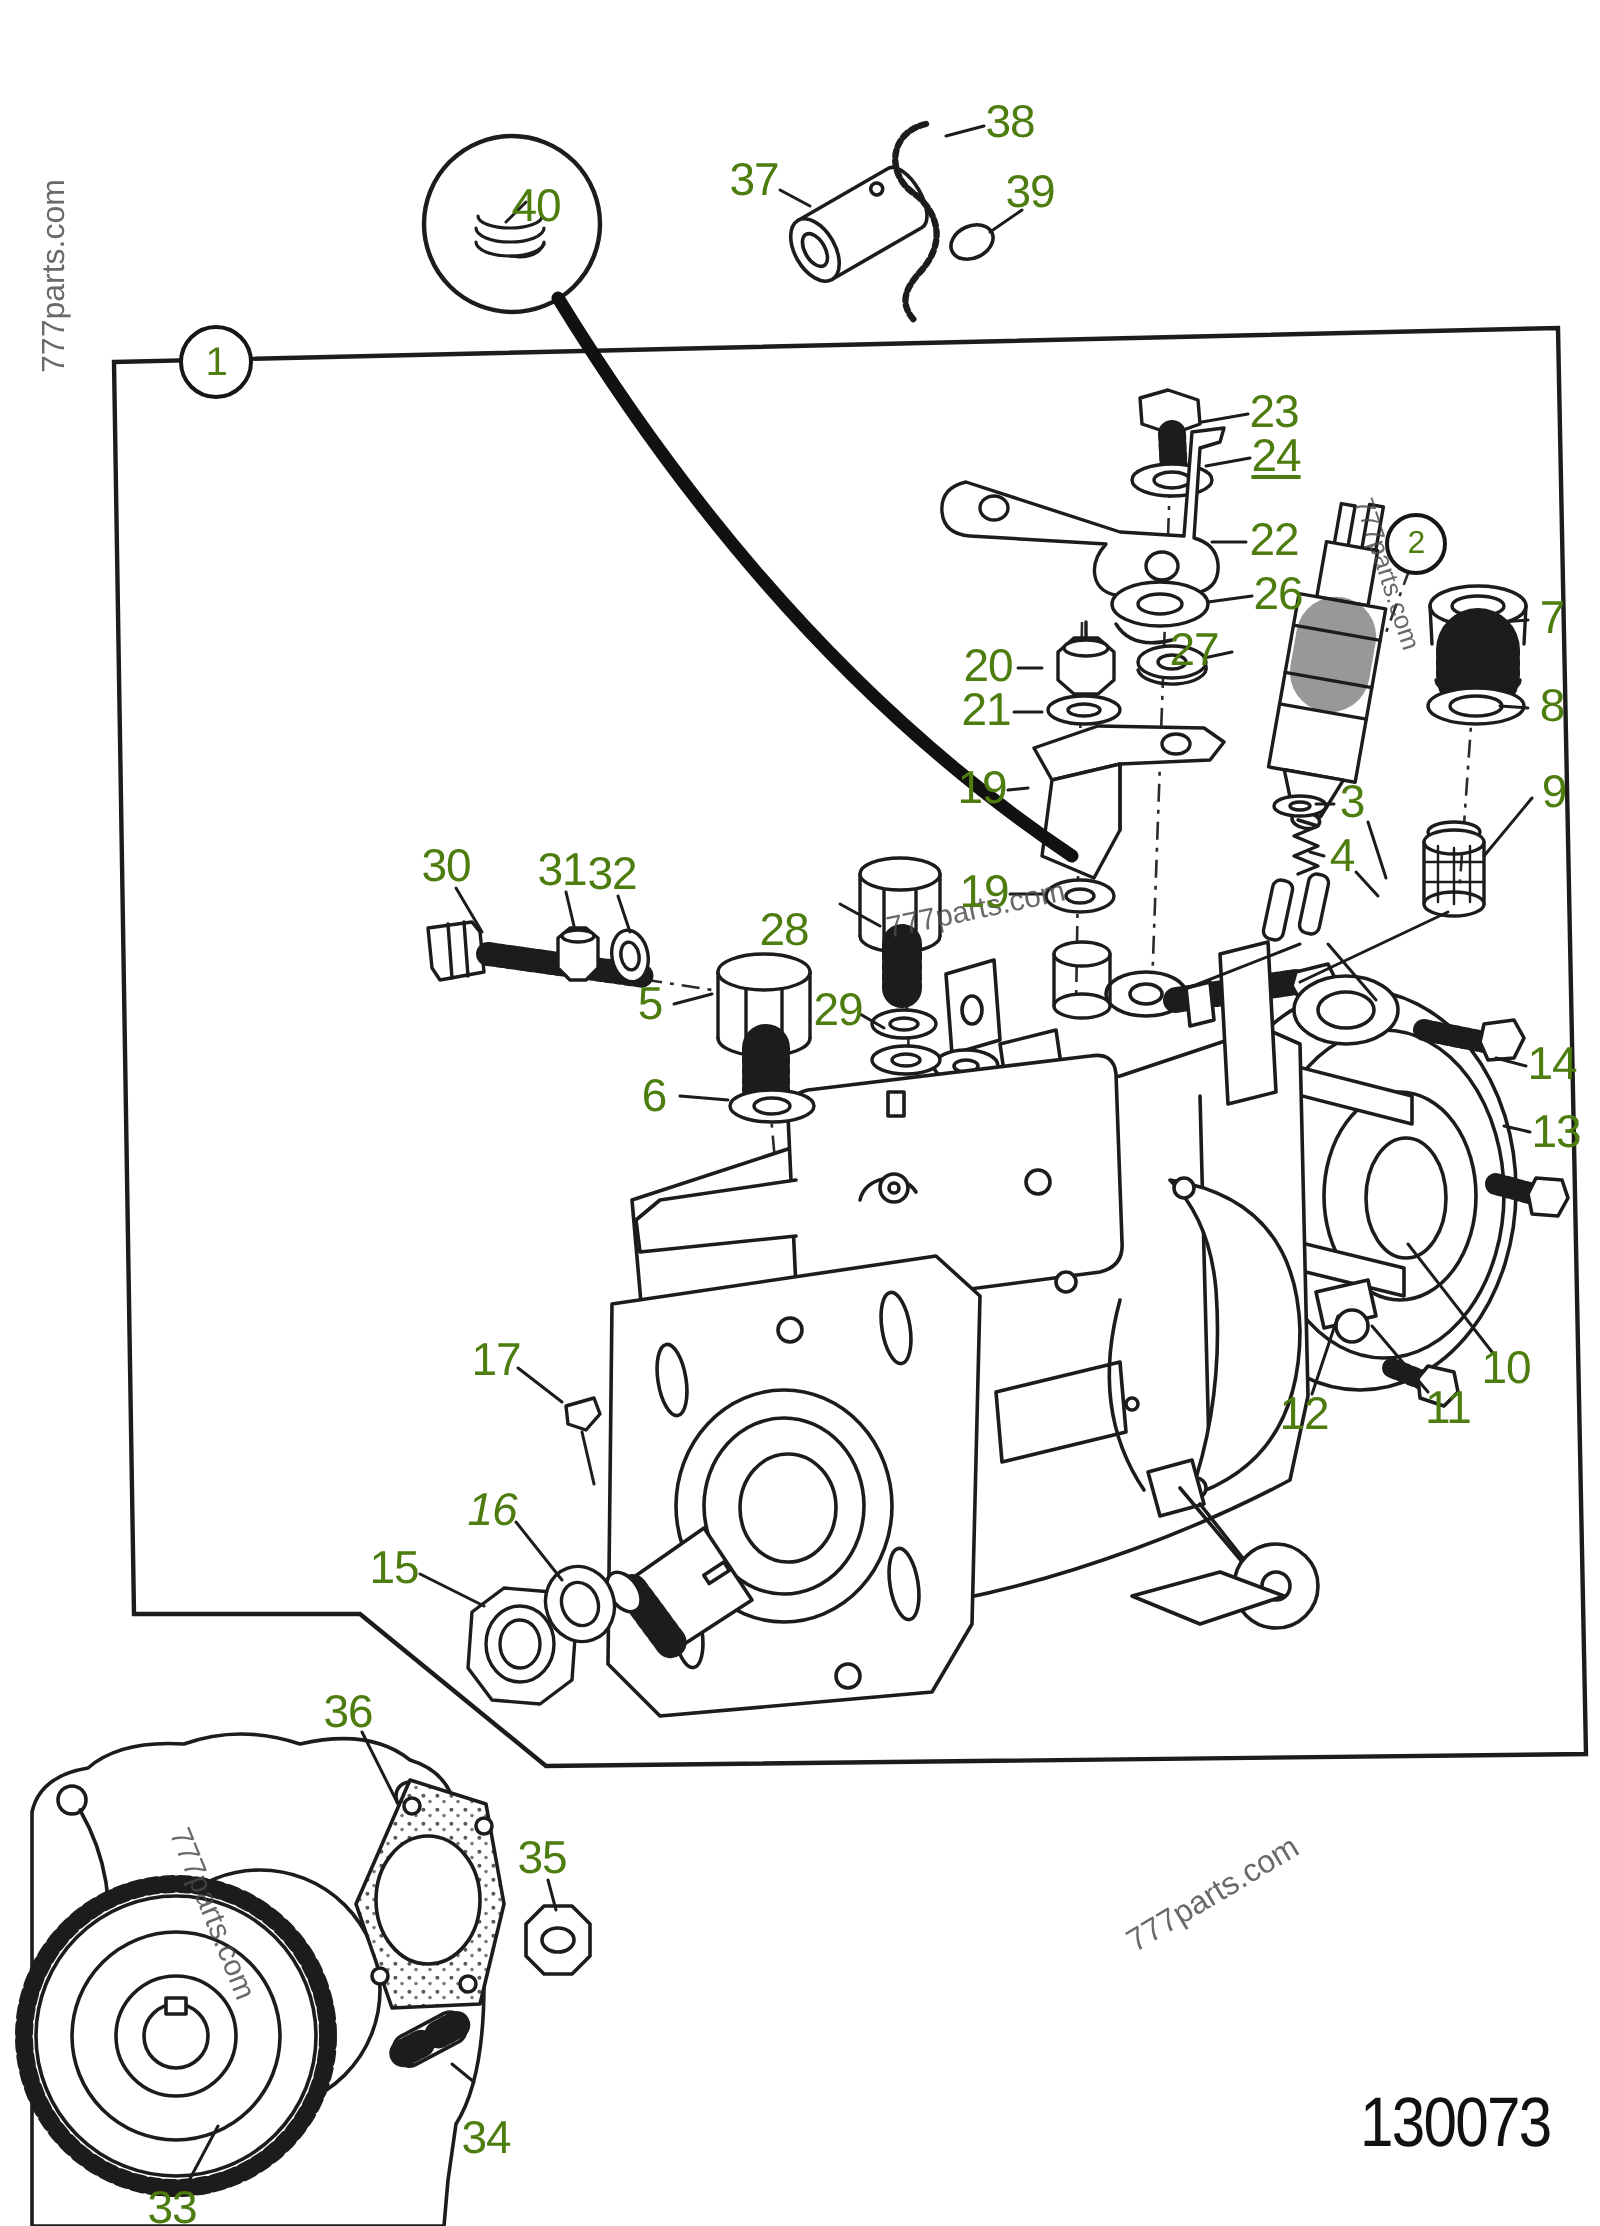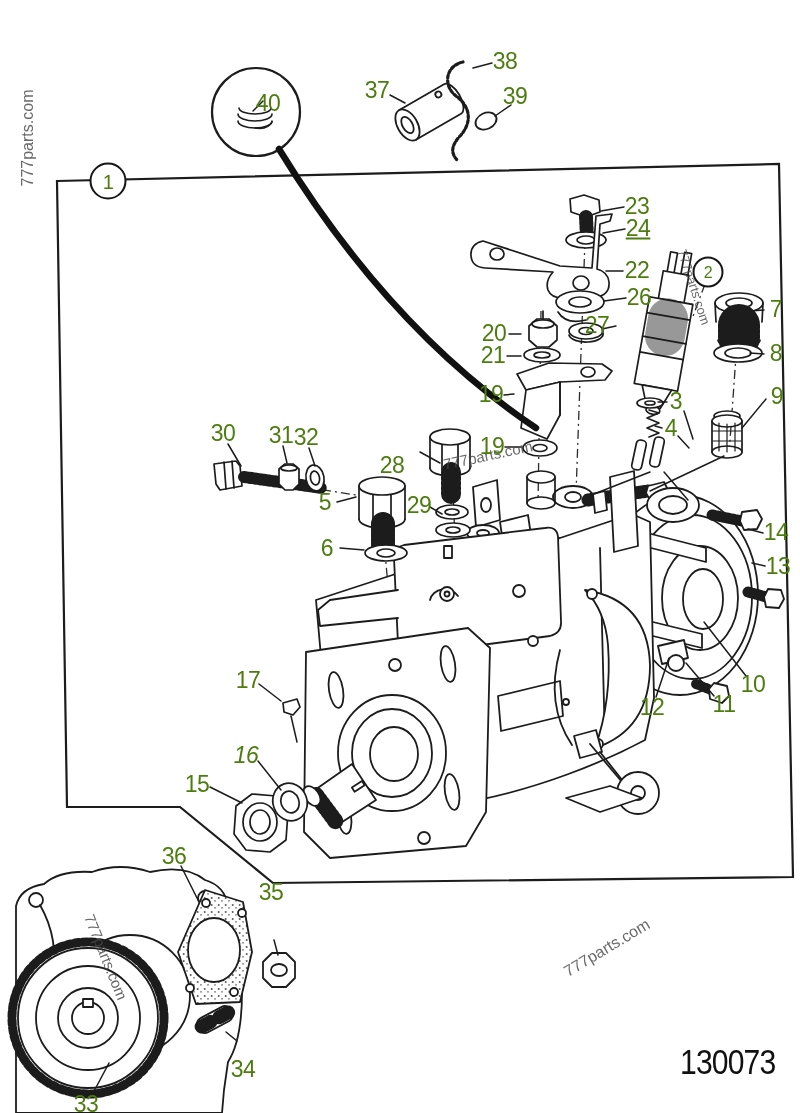--- a/index.html
+++ b/index.html
@@ -358,21 +358,21 @@
       <div class="callout" style="left: 638px; top: 228px; text-decoration: underline;">24</div>
       <div class="callout" style="left: 639px; top: 297px;">26</div>
       <div class="callout" style="left: 597px; top: 325px;">27</div>
       <div class="callout" style="left: 392px; top: 449px; margin-top: 16px;">28</div>
       <div class="callout" style="left: 419px; top: 505px;">29</div>
       <div class="callout" style="left: 223px; top: 433px;">30</div>
       <div class="callout" style="left: 281px; top: 435px;">31</div>
       <div class="callout" style="left: 306px; top: 437px;">32</div>
       <div class="callout" style="left: 86px; top: 1104px;">33</div>
       <div class="callout" style="left: 243px; top: 1049px; margin-top: 20px;">34</div>
-      <div class="callout" style="left: 271px; top: 892px; text-align: right;">35</div>
+      <div class="callout" style="left: 271px; top: 929px; text-align: right;">35</div>
       <div class="callout" style="left: 174px; top: 856px;">36</div>
       <div class="callout" style="left: 377px; top: 90px;">37</div>
       <div class="callout" style="left: 505px; top: 61px;">38</div>
       <div class="callout" style="left: 515px; top: 96px;">39</div>
       <div class="callout" style="left: 268px; top: 103px;">40</div>
     </div>
 
 <div class="part-number">130073</div>
 
 </div>

